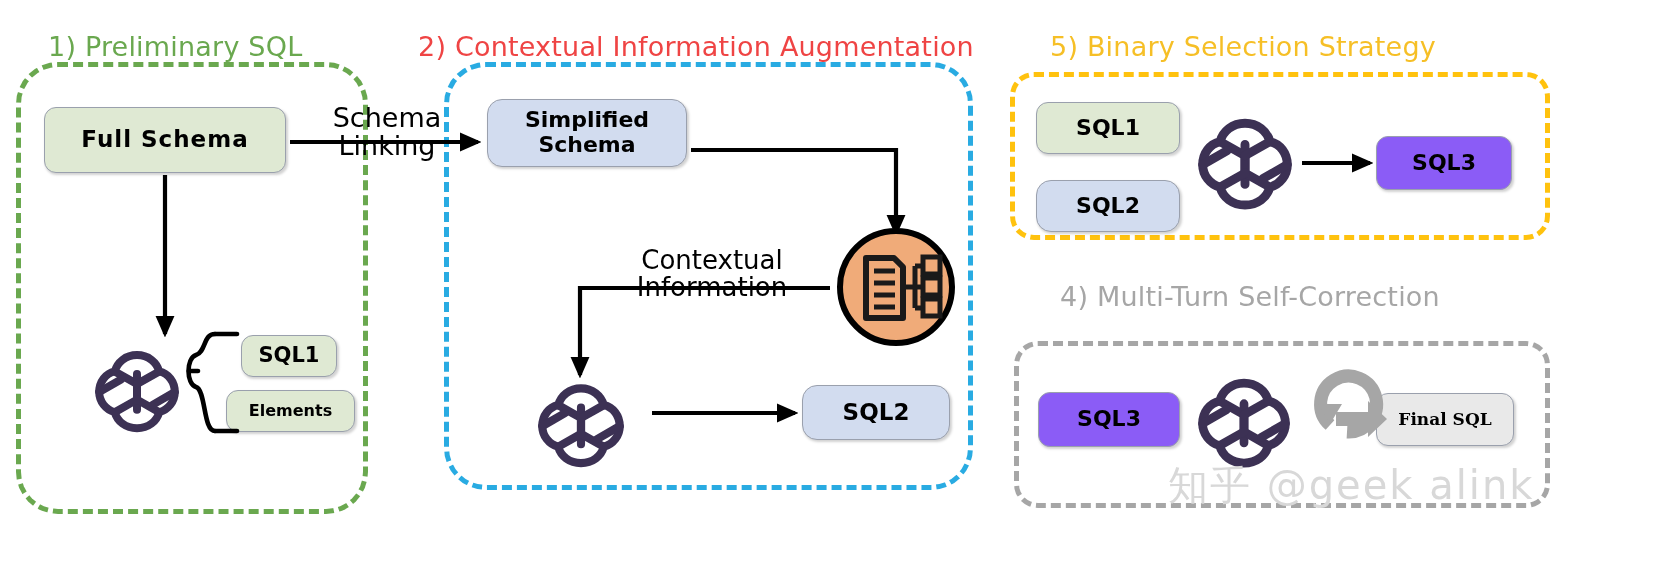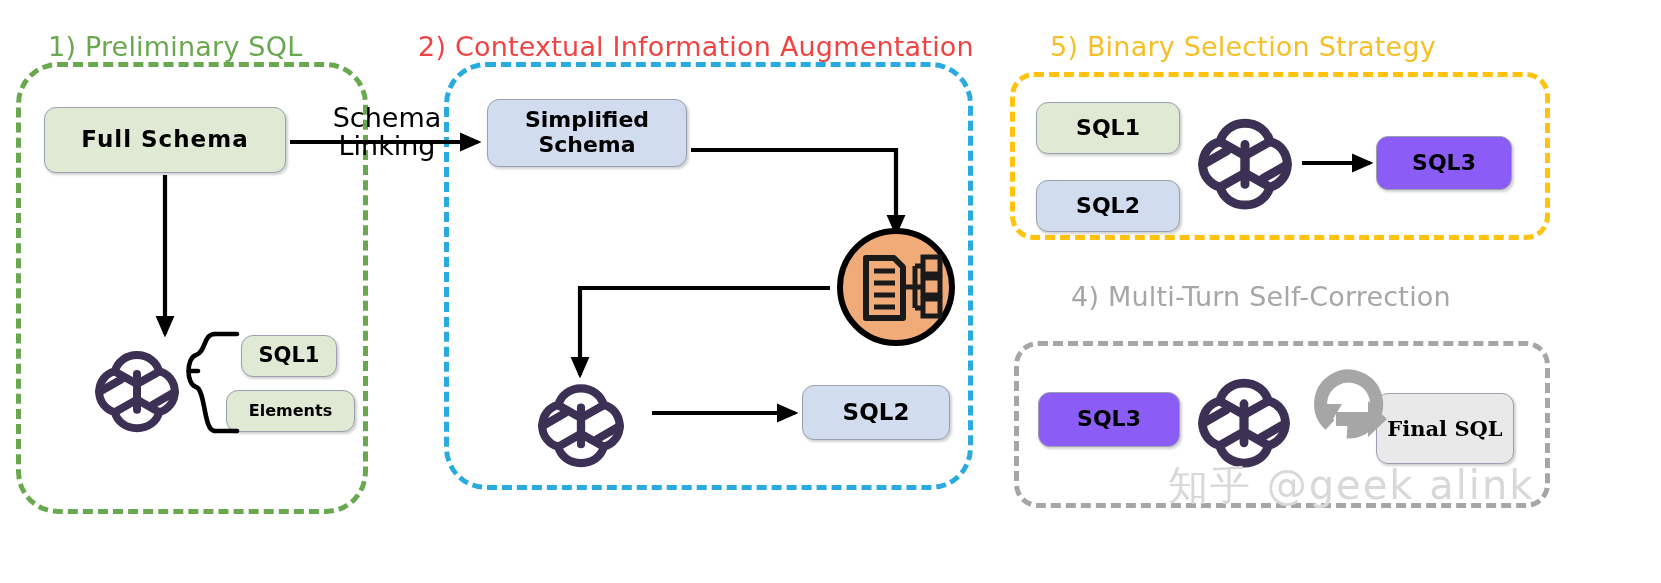--- a/index.html
+++ b/index.html
@@ -11,56 +11,56 @@
 
   
   .panel-title{
     position:absolute;white-space:nowrap;
     font-family:"DejaVu Sans","Liberation Sans",sans-serif;
     font-size:27px;font-weight:400;letter-spacing:.2px;
   }
   #title-1{left:48px;top:31px;color:#6aa84f;}
   #title-2{left:418px;top:31px;color:#ef4444;}
   #title-3{left:1050px;top:31px;color:#f6bf26;}
-  #title-4{left:1060px;top:281px;color:#a6a6a6;margin-left:11px;}
+  #title-4{left:1060px;top:281px;color:#a6a6a6;}
 
   
   .panel{position:absolute;box-sizing:border-box;border-style:dashed;}
   #panel-1{left:16px;top:62px;width:352px;height:452px;border:5px dashed #6aa84f;border-radius:42px;}
   #panel-2{left:444px;top:62px;width:529px;height:428px;border:5px dashed #29ABE2;border-radius:42px;}
   #panel-3{left:1010px;top:72px;width:540px;height:168px;border:5px dashed #FFC20E;border-radius:24px;}
   #panel-4{left:1014px;top:341px;width:536px;height:167px;border:5px dashed #a6a6a6;border-radius:24px;}
 
   
   .box{
     position:absolute;box-sizing:border-box;
     display:flex;align-items:center;justify-content:center;text-align:center;
     border:1.6px solid #9aa0ad;border-radius:12px;
     font-family:"DejaVu Sans","Liberation Sans",sans-serif;
     font-weight:700;color:#000;line-height:1.12;
     box-shadow:1.5px 2px 2.5px rgba(0,0,0,.18);
   }
   .green{background:#dfe9d3;}
-  .blue{background:#d2dcef;}
+  .blue{background:#d2dcef;border-radius:15px;}
   .yellow{background:#8b5cf6;}
   .grey{background:#e9e9e9;}
 
   #box-full-schema{left:44px;top:107px;width:242px;height:66px;font-size:23px;letter-spacing:1px;}
   #box-sql1-a{left:241px;top:335px;width:96px;height:42px;font-size:21px;}
   #box-elements{left:226px;top:390px;width:129px;height:42px;font-size:16px;}
 
   #box-simplified{left:487px;top:99px;width:200px;height:68px;font-size:22px;}
   #box-sql2-b{left:802px;top:385px;width:148px;height:55px;font-size:23px;}
 
   #box-sql1-c{left:1036px;top:102px;width:144px;height:52px;font-size:22px;}
   #box-sql2-c{left:1036px;top:180px;width:144px;height:52px;font-size:22px;}
   #box-sql3-c{left:1376px;top:136px;width:136px;height:54px;font-size:22px;}
 
   #box-sql3-d{left:1038px;top:392px;width:142px;height:55px;font-size:22px;}
-  #box-final-sql{left:1376px;top:393px;width:138px;height:71px;font-size:21px;
+  #box-final-sql{left:1376px;top:393px;width:138px;height:53px;font-size:17px;
     font-family:"DejaVu Serif","Liberation Serif",serif;}
 
   
   .edge-label{
     position:absolute;white-space:nowrap;text-align:center;color:#000;
     font-family:"DejaVu Sans","Liberation Sans",sans-serif;
     font-size:27px;line-height:1.03;
   }
   #label-schema-linking{left:322px;top:104px;width:130px;}
   #label-contextual{left:604px;top:247px;width:216px;font-size:26px;}
@@ -123,20 +123,24 @@
   <div class="box yellow" id="box-sql3-d">
     <span>SQL3</span>
   </div>
   <div class="box grey" id="box-final-sql">
     <span>Final SQL</span>
   </div>
 
   <div class="edge-label" id="label-schema-linking">
     <span>Schema</span><br>
     <span>Linking</span>
+  </div>
+  <div class="edge-label" id="label-contextual">
+    <span>Contextual</span><br>
+    <span>Information</span>
   </div>
 
   <svg class="ov" viewBox="0 0 1661 583">
     <defs>
       <marker id="arw" viewBox="0 0 10 10" refX="8.4" refY="5" markerWidth="5.2" markerHeight="5.2" orient="auto-start-reverse">
         <path d="M0 0.6 L10 5 L0 9.4 z" fill="#000"></path>
       </marker>
 
       <g id="oai-knot">
         <path fill="none" stroke="#3c3154" stroke-width="9.5" stroke-linejoin="round" stroke-linecap="round" d="M50 12

